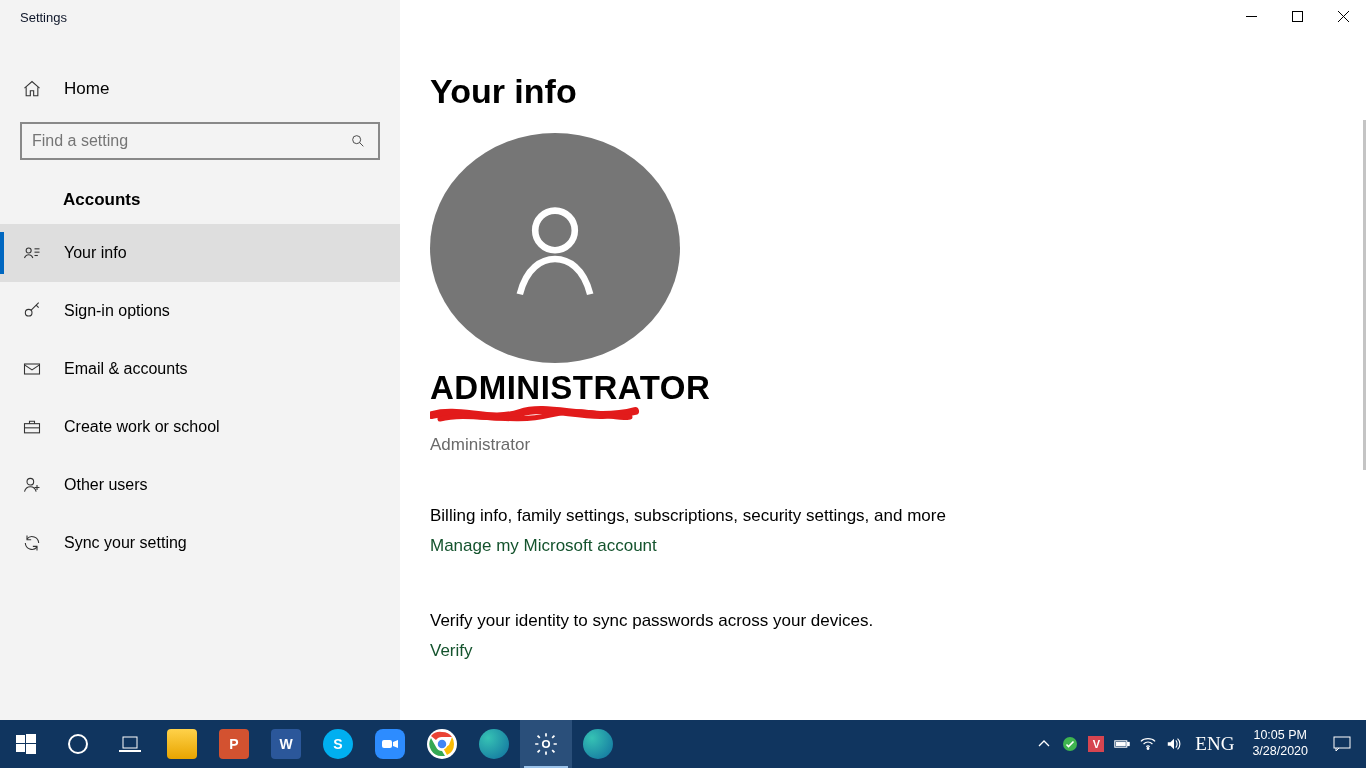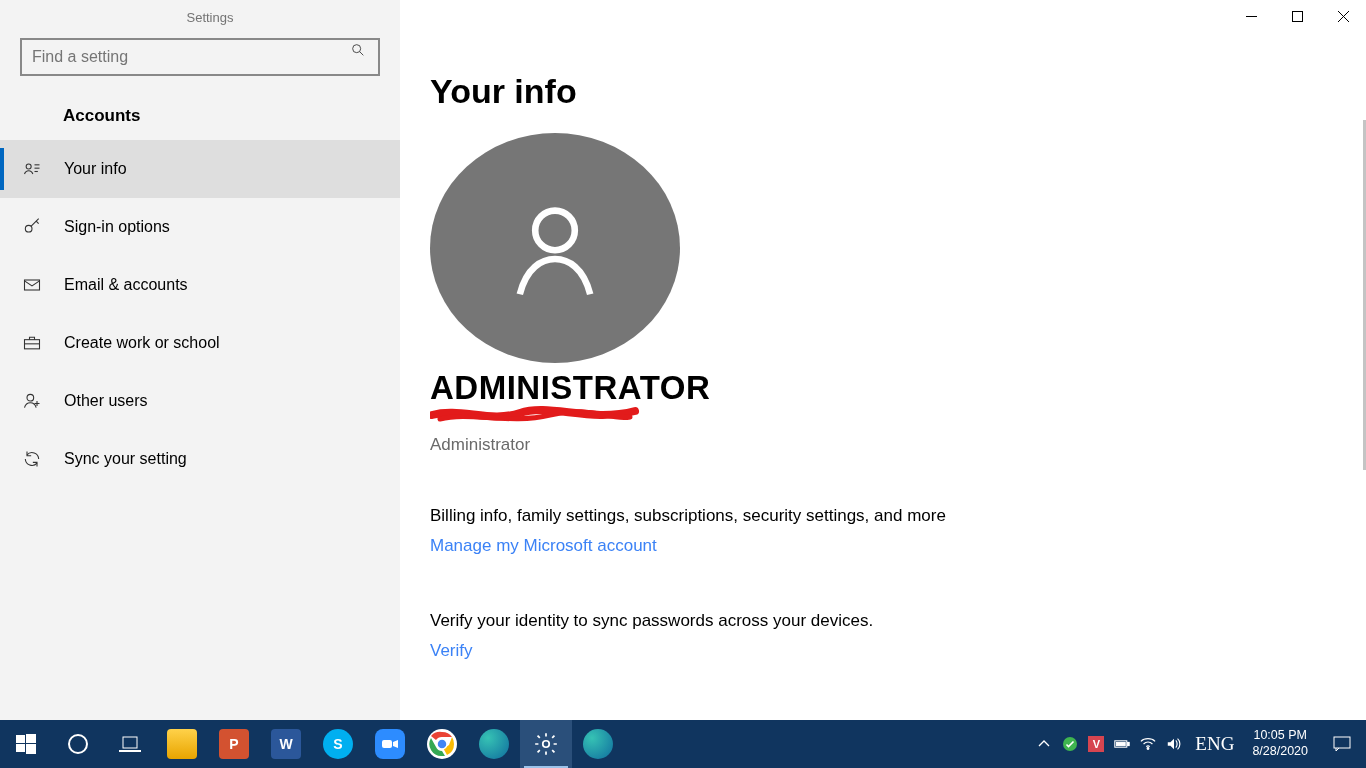--- a/index.html
+++ b/index.html
@@ -3,27 +3,27 @@
 <meta charset="utf-8">
 <style>
 * { margin: 0; padding: 0; box-sizing: border-box; font-family: "Segoe UI", Tahoma, sans-serif; }
 html, body { width: 1366px; height: 768px; overflow: hidden; background: #fff; }
 
 
 .settings-window { width: 1366px; height: 720px; background: #fff; display: flex; }
 
 
 .sidebar { width: 400px; height: 100%; background: #f3f3f3; display: flex; flex-direction: column; }
-.sidebar-title { font-size: 13px; color: #737373; padding: 10px 0 0 20px; height: 34px; text-align: center; }
+.sidebar-title { font-size: 13px; color: #0f172a; padding: 10px 0 0 20px; height: 34px; }
 .home-row { display: flex; align-items: center; gap: 22px; padding: 0 0 0 22px; height: 58px; margin-top: 26px; cursor: pointer; }
 .home-row span { font-size: 17px; }
 .icon { width: 20px; height: 20px; display: inline-flex; align-items: center; justify-content: center; }
 .icon svg { width: 20px; height: 20px; stroke: #333; stroke-width: 1.3; fill: none; }
 .search-wrap { padding: 0 20px; margin-top: 4px; }
-.search-box { width: 100%; height: 38px; border: 2px solid #888; background: #f3f3f3; display: flex; padding: 0 10px; }
+.search-box { width: 100%; height: 38px; border: 2px solid #888; background: #f3f3f3; display: flex; align-items: center; padding: 0 10px; }
 .search-box input { flex: 1; border: none; background: transparent; font-size: 16px; color: #666; outline: none; }
 .search-box .icon svg { width: 16px; height: 16px; }
 .section-label { font-weight: 600; font-size: 17px; padding: 30px 0 14px 20px; margin-left: 43px; }
 .nav { display: flex; flex-direction: column; }
 .nav-item { display: flex; align-items: center; gap: 22px; height: 58px; padding-left: 22px; cursor: pointer; font-size: 16px; position: relative; }
 .nav-item.active { background: #dedede; }
 .nav-item.active::before { content: ""; position: absolute; left: 0; top: 8px; bottom: 8px; width: 4px; background: #0067c0; }
 
 
 .main { flex: 1; position: relative; padding: 72px 0 0 30px; }
@@ -31,21 +31,21 @@
 .win-btn { width: 46px; height: 32px; display: flex; align-items: center; justify-content: center; cursor: pointer; }
 .win-btn svg { width: 11px; height: 11px; stroke: #000; stroke-width: 1; fill: none; }
 .page-title { font-size: 34px; font-weight: 600; }
 .avatar { width: 250px; height: 230px; border-radius: 50%; background: #767676; margin-top: 22px; display: flex; align-items: center; justify-content: center; }
 .avatar svg { width: 110px; height: 110px; stroke: #fff; stroke-width: 6; fill: none; }
 .user-name { font-size: 33px; font-weight: 700; margin-top: 6px; letter-spacing: 0.5px; }
 .scribble { margin-top: -2px; }
 .role { font-size: 17px; color: #6a6a6a; margin-top: 6px; }
 .para { font-size: 17px; margin-top: 51px; }
 .para2 { font-size: 17px; margin-top: 55px; }
-.link { color: #3b82f6; font-size: 17px; margin-top: 10px; cursor: pointer; display: inline-block; }
+.link { color: #14532d; font-size: 17px; margin-top: 10px; cursor: pointer; display: inline-block; }
 .subhead { font-size: 26px; font-weight: 600; margin-top: 80px; }
 .vscroll { position: absolute; right: 0; top: 120px; width: 3px; height: 350px; background: #c4c4c4; }
 
 
 .taskbar { position: absolute; left: 0; bottom: 0; width: 1366px; height: 48px; background: #10355f; display: flex; align-items: center; color: #fff; }
 .tb-left { display: flex; align-items: center; height: 100%; }
 .tb-btn { width: 52px; height: 48px; display: flex; align-items: center; justify-content: center; cursor: pointer; position: relative; }
 .tb-btn.active { background: #2a4f7a; }
 .tb-btn.active::after { content:""; position:absolute; left:4px; right:4px; bottom:0; height:2px; background:#9cc3ea; }
 .app-ico { width: 30px; height: 30px; border-radius: 4px; display:flex; align-items:center; justify-content:center; font-size:14px; font-weight:700; color:#fff; }
@@ -57,20 +57,29 @@
 .notif { width: 48px; height:48px; display:flex; align-items:center; justify-content:center; cursor:pointer; }
 </style>
 </head>
 <body>
 
 <div class="settings-window">
 
   <div class="sidebar">
     <div class="sidebar-title">Settings</div>
 
+    <div class="home-row">
+      <span class="icon">
+        <svg viewBox="0 0 24 24">
+            <path d="M3 11 12 3l9 8"></path>
+            <path d="M5 10v10h5v-6h4v6h5V10"></path>
+          </svg>
+      </span>
+      <span>Home</span>
+    </div>
 
     <div class="search-wrap">
       <div class="search-box">
         <input placeholder="Find a setting" style="">
         <span class="icon">
           <svg viewBox="0 0 24 24">
               <circle cx="10" cy="10" r="6"></circle>
               <line x1="20" y1="20" x2="14.5" y2="14.5"></line>
             </svg>
         </span>
@@ -296,21 +305,21 @@
     <div class="tray-ico">
         <svg viewBox="0 0 18 16">
           <path d="M2 6h3l4-4v12l-4-4H2z" fill="#fff" stroke="none"></path>
           <path d="M11 4c2 2 2 6 0 8"></path>
           <path d="M13 2c3.5 3 3.5 9 0 12"></path>
         </svg>
       </div>
     <div class="lang">ENG</div>
     <div class="clock">
       <div>10:05 PM</div>
-      <div>8/28/2020</div>
+      <div>3/28/2020</div>
     </div>
     <div class="notif">
         <svg width="18" height="18" viewBox="0 0 18 18">
           <rect x="1" y="2" width="16" height="11" stroke="#fff" fill="none"></rect>
           <path d="M6 13l-3 3v-3" stroke="#fff" fill="none"></path>
         </svg>
       </div>
   </div>
 </div>
 

